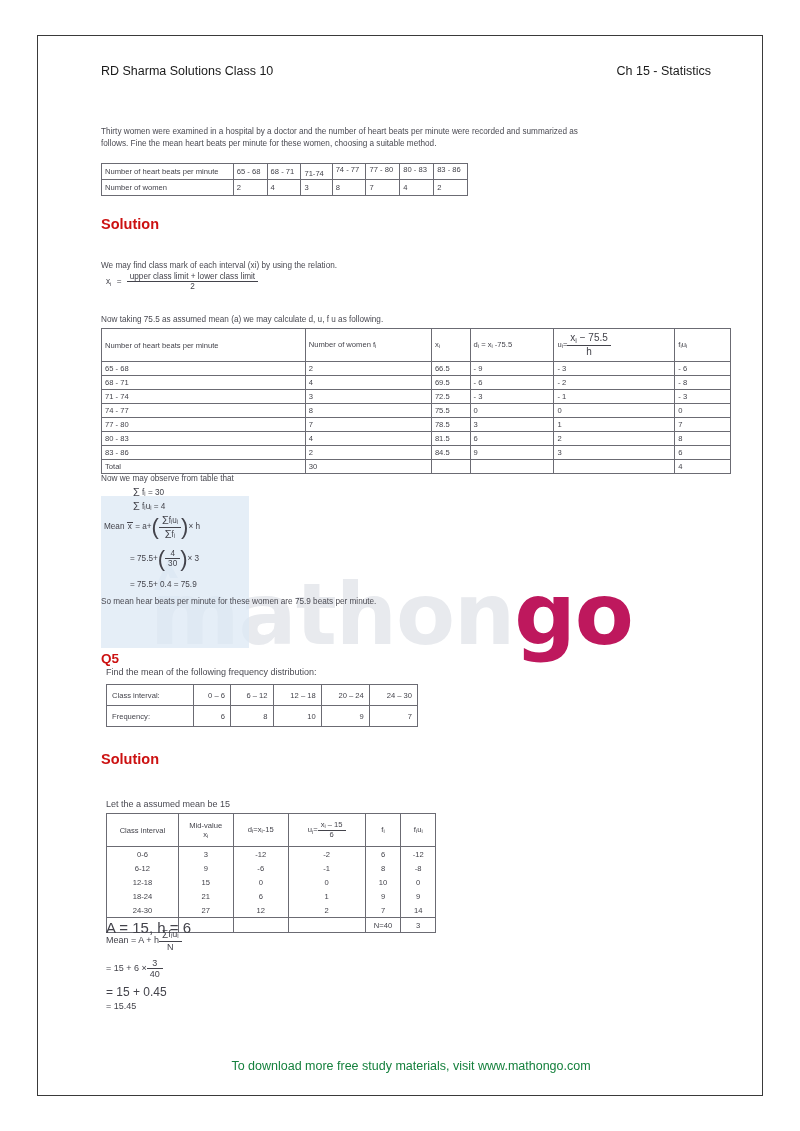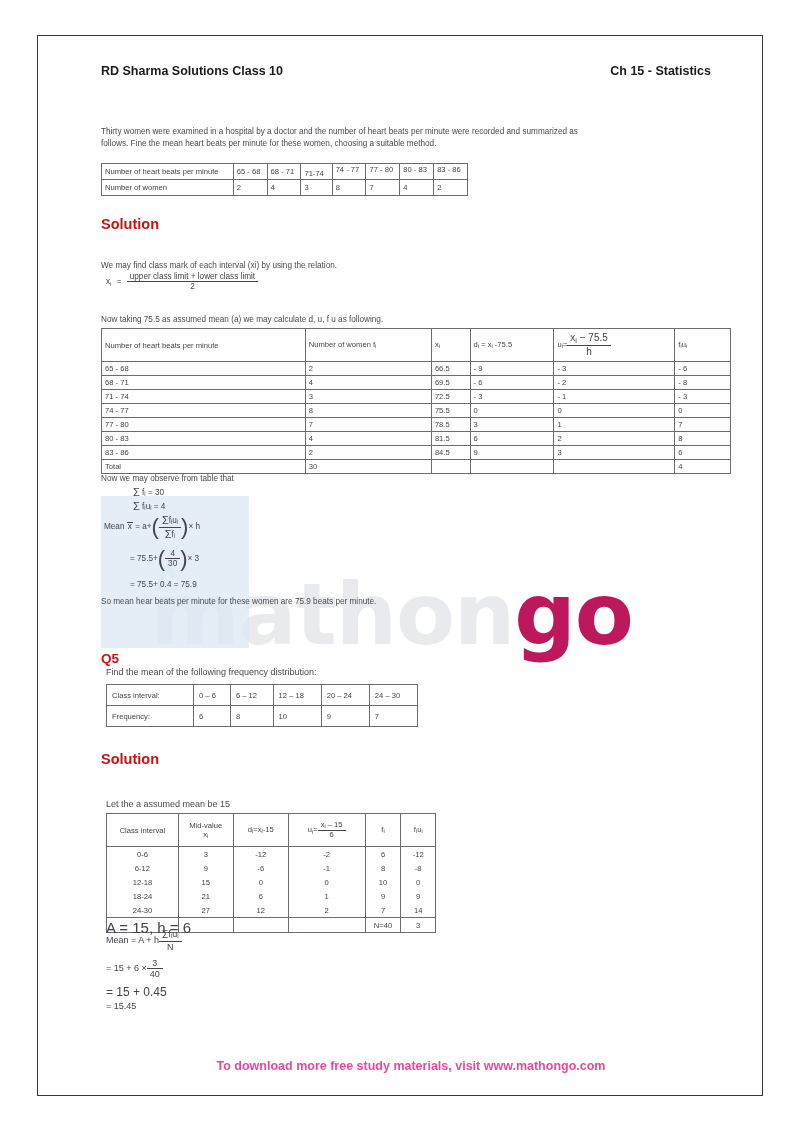--- a/index.html
+++ b/index.html
@@ -55,36 +55,36 @@
     left: 63px;
     top: 28px;
     width: 610px;
     display: flex;
     justify-content: space-between;
     align-items: baseline;
     z-index: 2;
   }
   .doc-header span {
     font-size: 12.5px;
-    font-weight: bold;
+    font-weight: normal;
     color: #1a1a1a;
     font-family: "Liberation Sans", sans-serif;
   }
   .doc-footer {
     position: absolute;
     left: 0;
     top: 1020px;
     width: 726px;
     text-align: center;
     z-index: 2;
   }
   .doc-footer span {
     font-size: 12.5px;
-    font-weight: bold;
-    color: #ec4899;
+    font-weight: normal;
+    color: #15803d;
     margin-left: 20px;
   }
   
   .block { position: absolute; z-index: 2; }
   .body-text {
     font-size: 8.2px;
     color: #4a4a52;
     line-height: 1.45;
     font-family: "Liberation Sans", sans-serif;
   }
@@ -139,21 +139,21 @@
   #calc-table td { height: 11px; }
   #calc-table td.c1 { width: 208px; }
   #calc-table td.c2 { width: 126px; }
   #calc-table td.c3 { width: 34px; }
   #calc-table td.c4 { width: 82px; }
   #calc-table td.c5 { width: 122px; }
   #calc-table td.c6 { width: 54px; }
   #calc-table tr.hdr td { height: 30px; vertical-align: middle; }
   
   #q5-table { width: 312px; text-align: center; }
-  #q5-table td { height: 16px; text-align: left; padding: 2px 5px; }
+  #q5-table td { height: 16px; text-align: right; padding: 2px 5px; }
   #q5-table td.hdr-l { text-align: left; width: 76px; }
   
   #q5sol-table { width: 330px; border: 1px solid #55555c; }
   #q5sol-table td { text-align: center; height: 12px; padding: 1px 2px; }
   #q5sol-table td.h { height: 30px; vertical-align: middle; }
   
   .frac {
     display: inline-block;
     vertical-align: middle;
     text-align: center;

